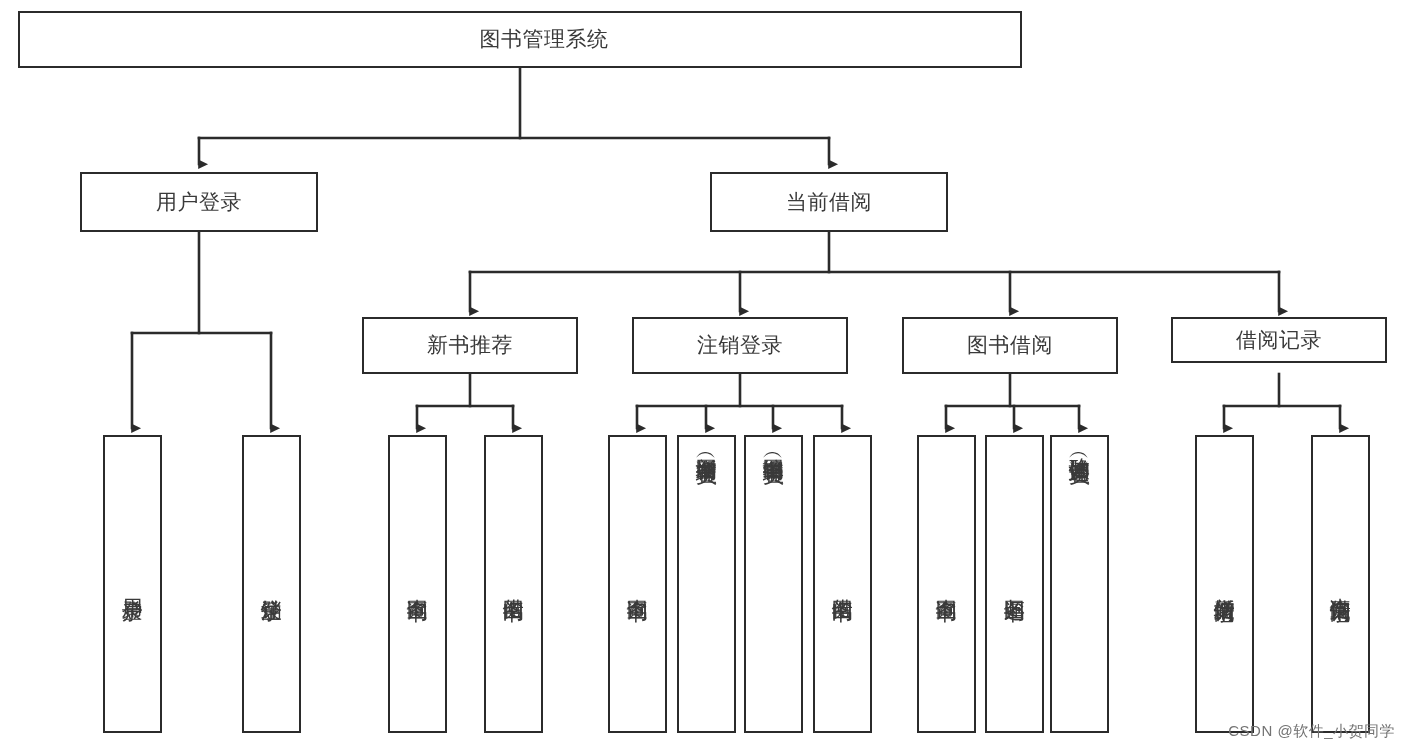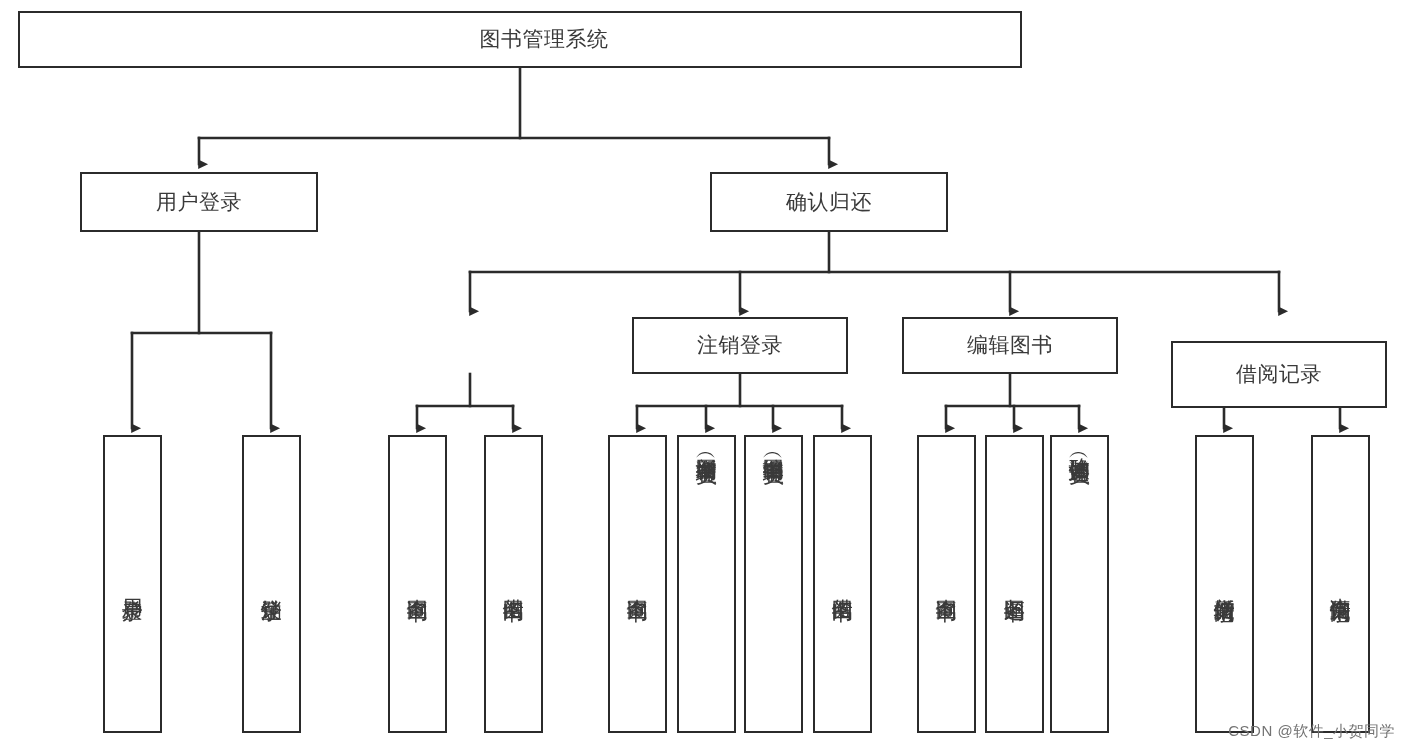--- a/index.html
+++ b/index.html
@@ -128,30 +128,33 @@
   </svg>
 
   <div class="node" style="left:18px; top:11px; width:1004px; height:57px;padding-left:48px;">
     <span class="node-label">图书管理系统</span>
   </div>
 
   <div class="node" style="left:80px; top:172px; width:238px; height:60px;">
     <span class="node-label">用户登录</span>
   </div>
   <div class="node" style="left:710px; top:172px; width:238px; height:60px;">
-    <span class="node-label">确认归还</span>
-  </div>
-
+    <span class="node-label">当前借阅</span>
+  </div>
+
+  <div class="node" style="left:362px; top:317px; width:216px; height:57px;">
+    <span class="node-label">新书推荐</span>
+  </div>
   <div class="node" style="left:632px; top:317px; width:216px; height:57px;">
     <span class="node-label">注销登录</span>
   </div>
   <div class="node" style="left:902px; top:317px; width:216px; height:57px;">
-    <span class="node-label">编辑图书</span>
-  </div>
-  <div class="node" style="left:1171px; top:317px; width:216px; height:67px;margin-top:24px;">
+    <span class="node-label">图书借阅</span>
+  </div>
+  <div class="node" style="left:1171px; top:317px; width:216px; height:46px;">
     <span class="node-label">借阅记录</span>
   </div>
 
   <div class="node leaf center-v" style="left:103px; top:435px; width:59px; height:298px;">
     <span class="node-label">用户登录</span>
   </div>
   <div class="node leaf center-v" style="left:242px; top:435px; width:59px; height:298px;">
     <span class="node-label">注销登录</span>
   </div>
 

